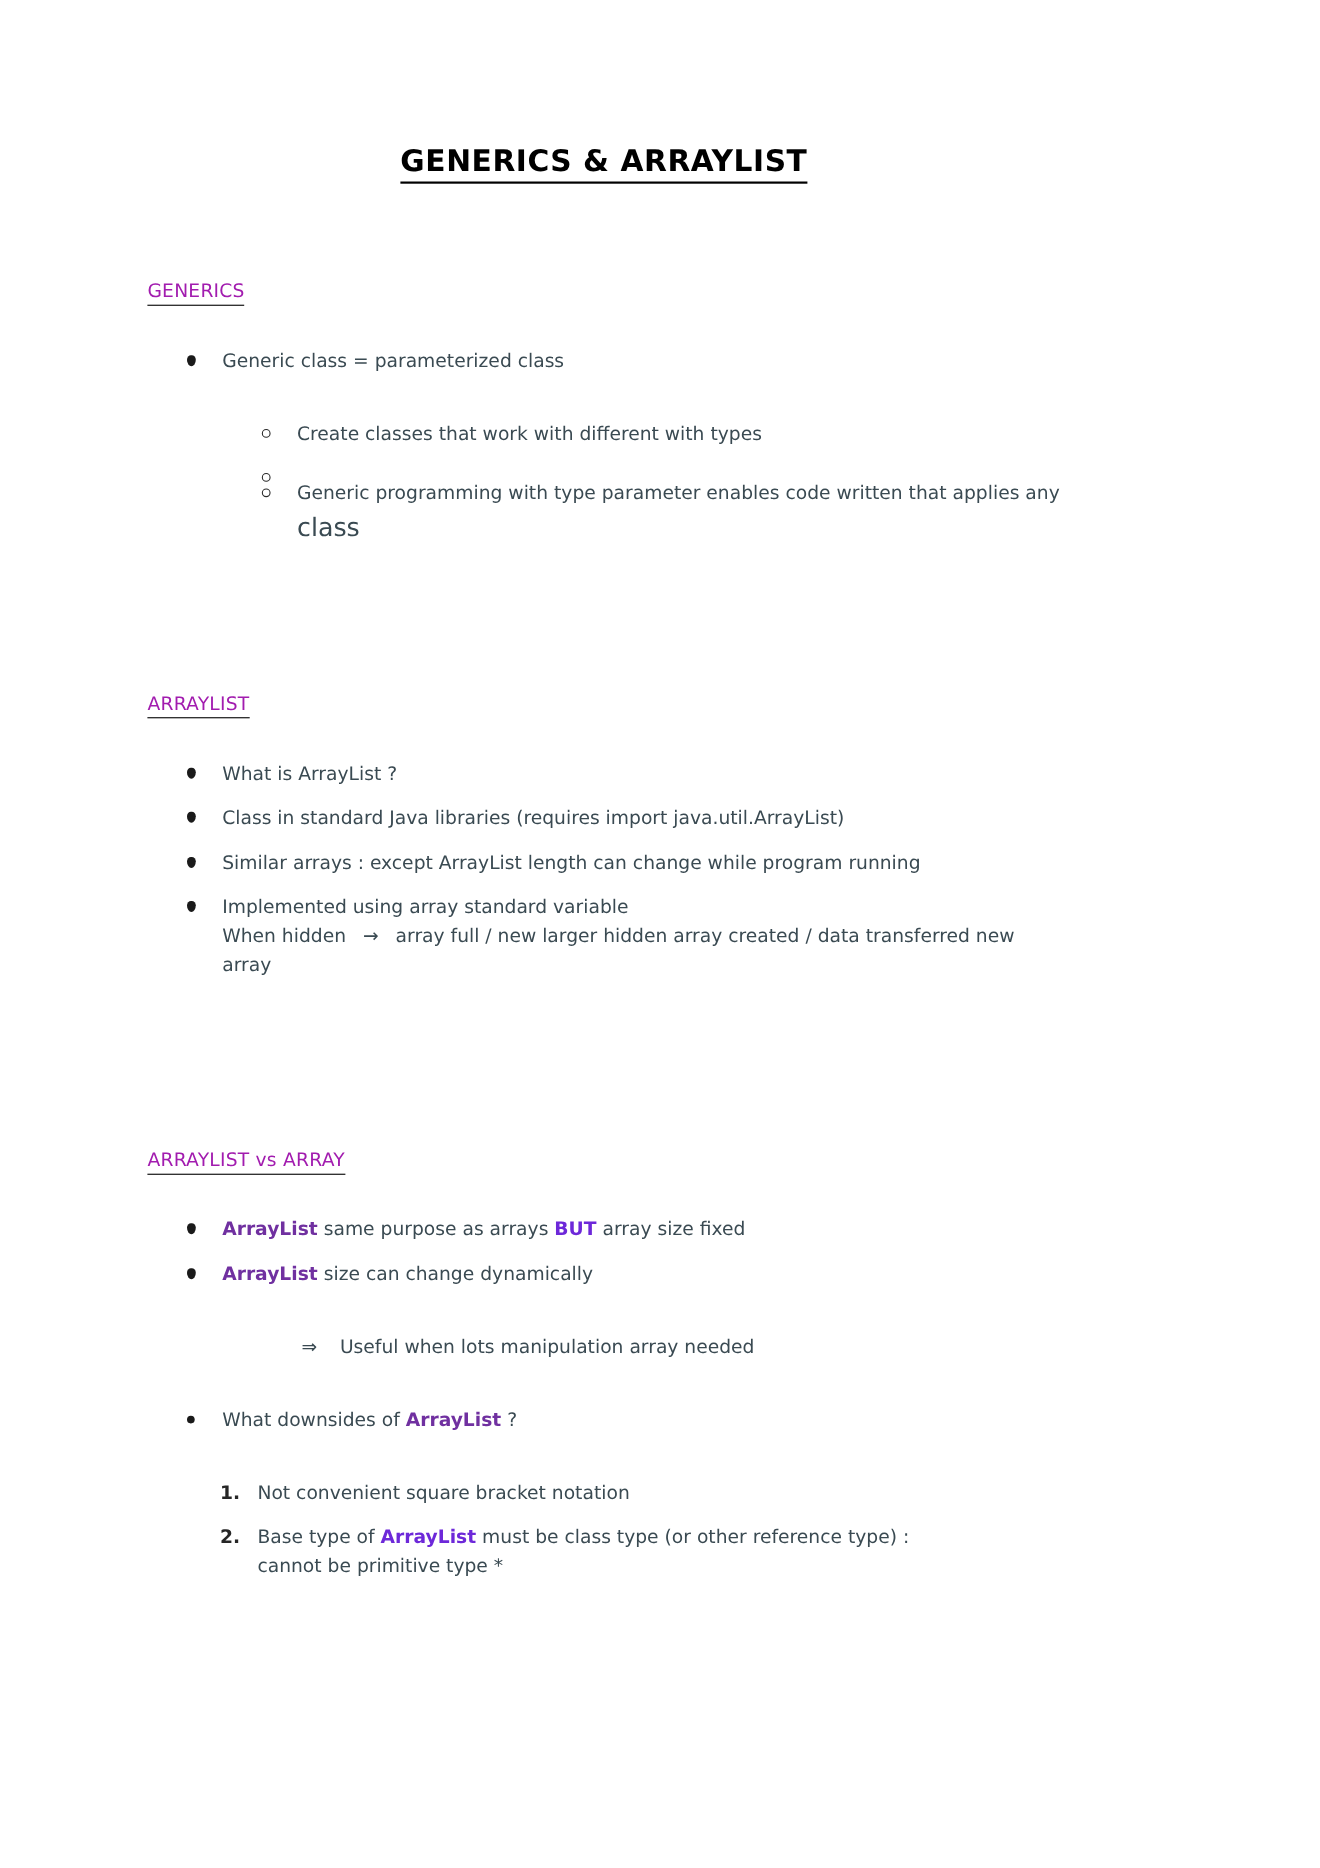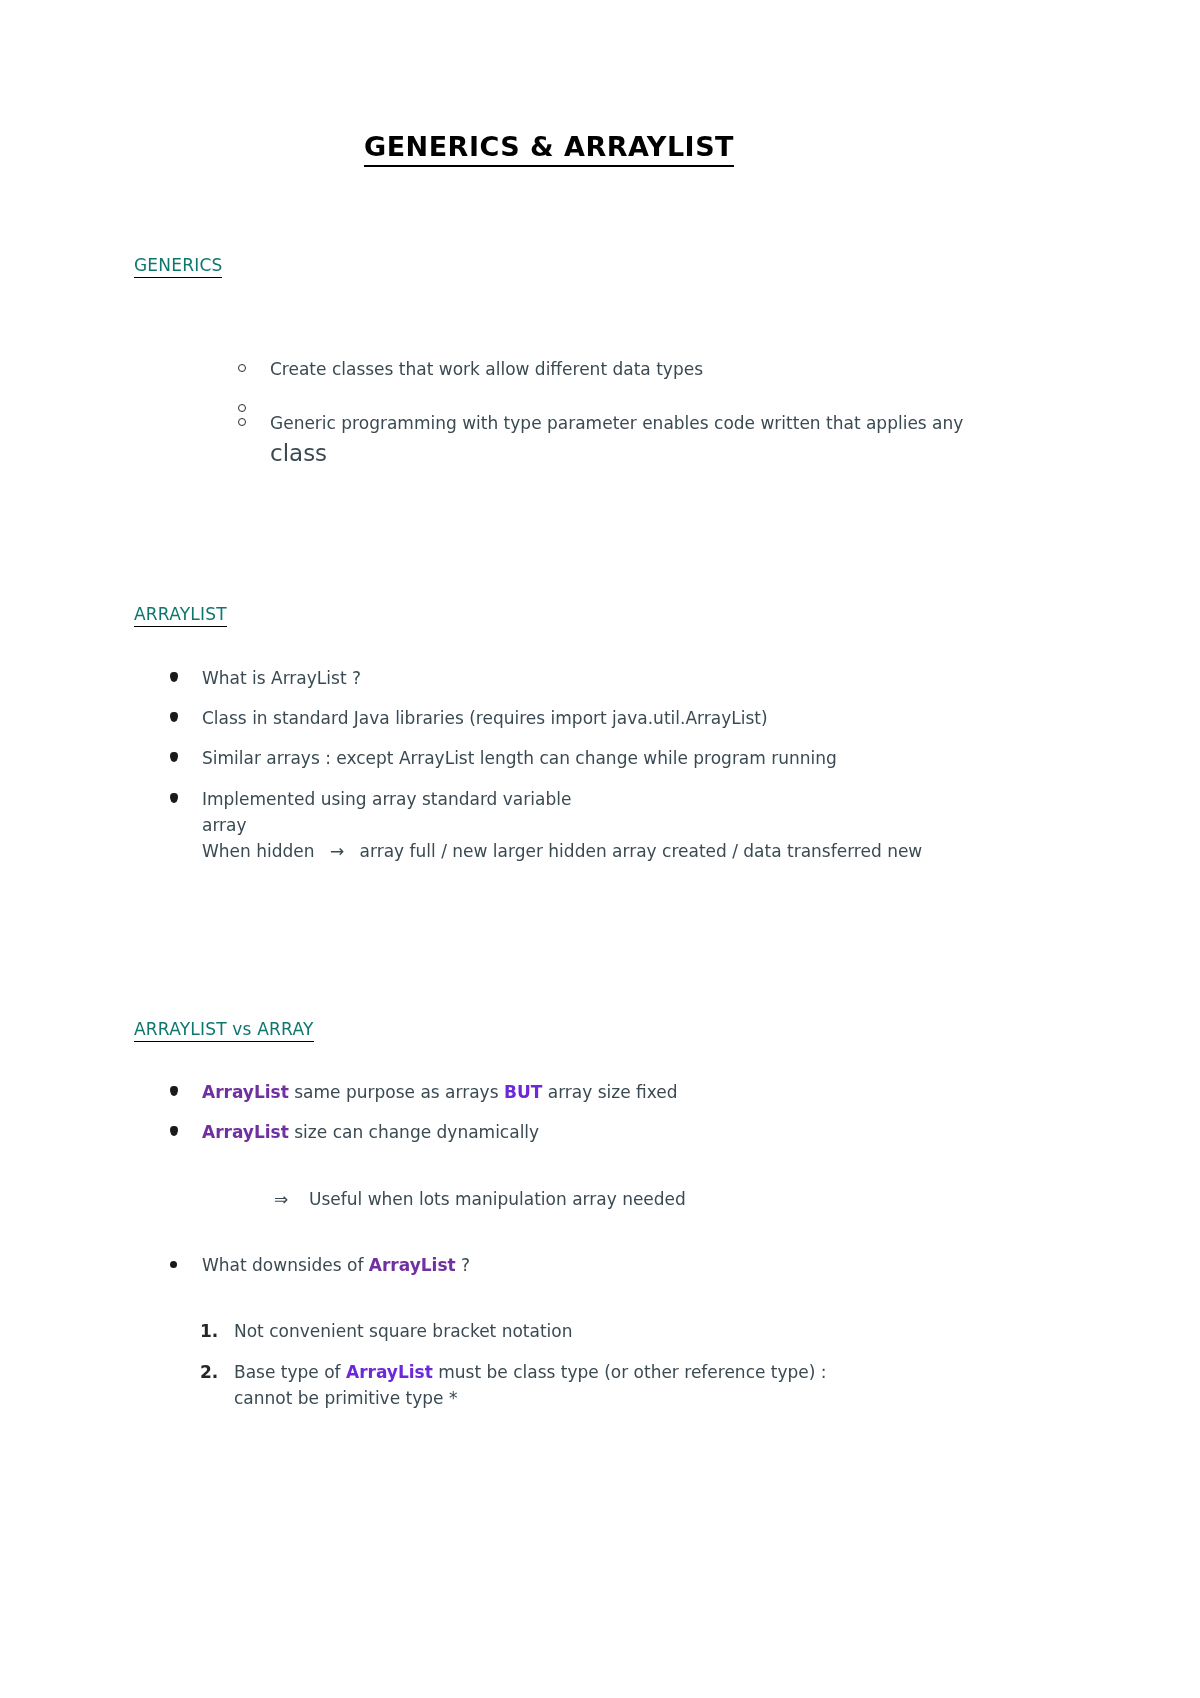--- a/index.html
+++ b/index.html
@@ -36,21 +36,21 @@
     line-height: 1.2;
   }
   .doc-title span.u {
     border-bottom: 2.5px solid #000;
     padding-bottom: 3px;
   }
 
   
   .section-head {
     font-size: 17px;
-    color: #0f766e;
+    color: #a21caf;
     font-weight: 400;
     letter-spacing: 0.2px;
     line-height: 1.2;
   }
   .section-head span.u {
     border-bottom: 1.6px solid #000;
     padding-bottom: 2px;
   }
 
   
@@ -179,27 +179,33 @@
     </div>
 
     <div class="sp-xl"></div>
 
     <div class="section-head">
       <span class="u">GENERICS</span>
     </div>
 
     <div class="sp-m"></div>
 
+    <ul class="lvl1">
+      <li>
+        <span class="bullet-sq"></span>
+        <span>Generic class  =  parameterized class</span>
+      </li>
+    </ul>
 
     <div class="sp-m"></div>
 
     <ul class="lvl2">
       <li>
         <span class="bullet-ring"></span>
-        <span>Create classes that work allow different data types</span>
+        <span>Create classes that work with different with types</span>
       </li>
       <div class="sp-xs"></div>
       <li>
         <span class="bullet-ring"></span>
       </li>
       <div class="sp-xs"></div>
       <li>
         <span class="bullet-ring"></span>
         <span>Generic programming with type parameter enables code written that applies any</span>
       </li>
@@ -230,26 +236,26 @@
         <span class="bullet-sq"></span>
         <span>Similar arrays :   except ArrayList length can change while program running</span>
       </li>
       <div class="sp-xs"></div>
       <li>
         <span class="bullet-sq"></span>
         <span>Implemented using array standard variable</span>
       </li>
     </ul>
 
-    <div class="cont-line">array</div>
     <div class="cont-line">
       <span>When hidden</span>
       <span style="padding:0 10px 0 10px;">→</span>
       <span>array full  /  new larger hidden array created  /  data transferred new</span>
     </div>
+    <div class="cont-line">array</div>
 
     <div class="sp-xl"></div>
     <div class="sp-l"></div>
 
     <div class="section-head">
       <span class="u">ARRAYLIST  vs  ARRAY</span>
     </div>
 
     <div class="sp-m"></div>
 

